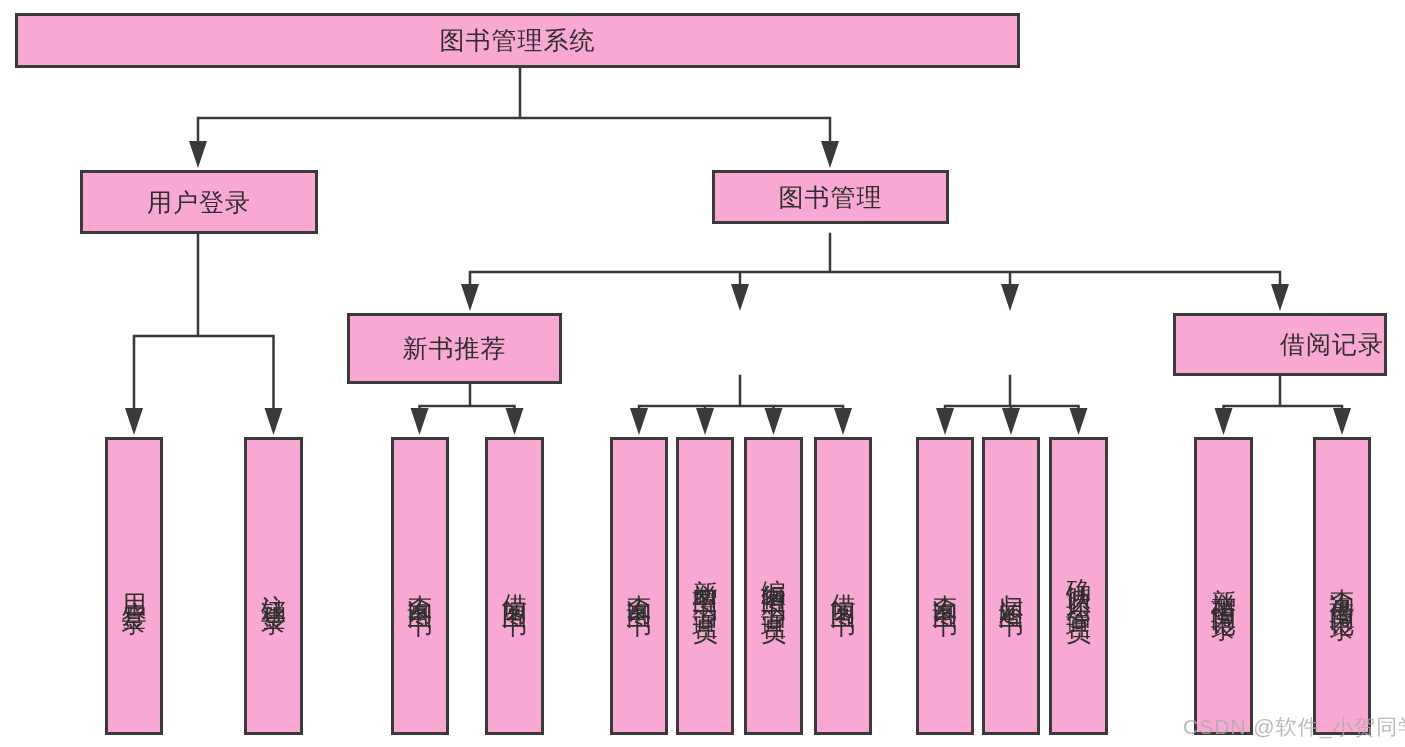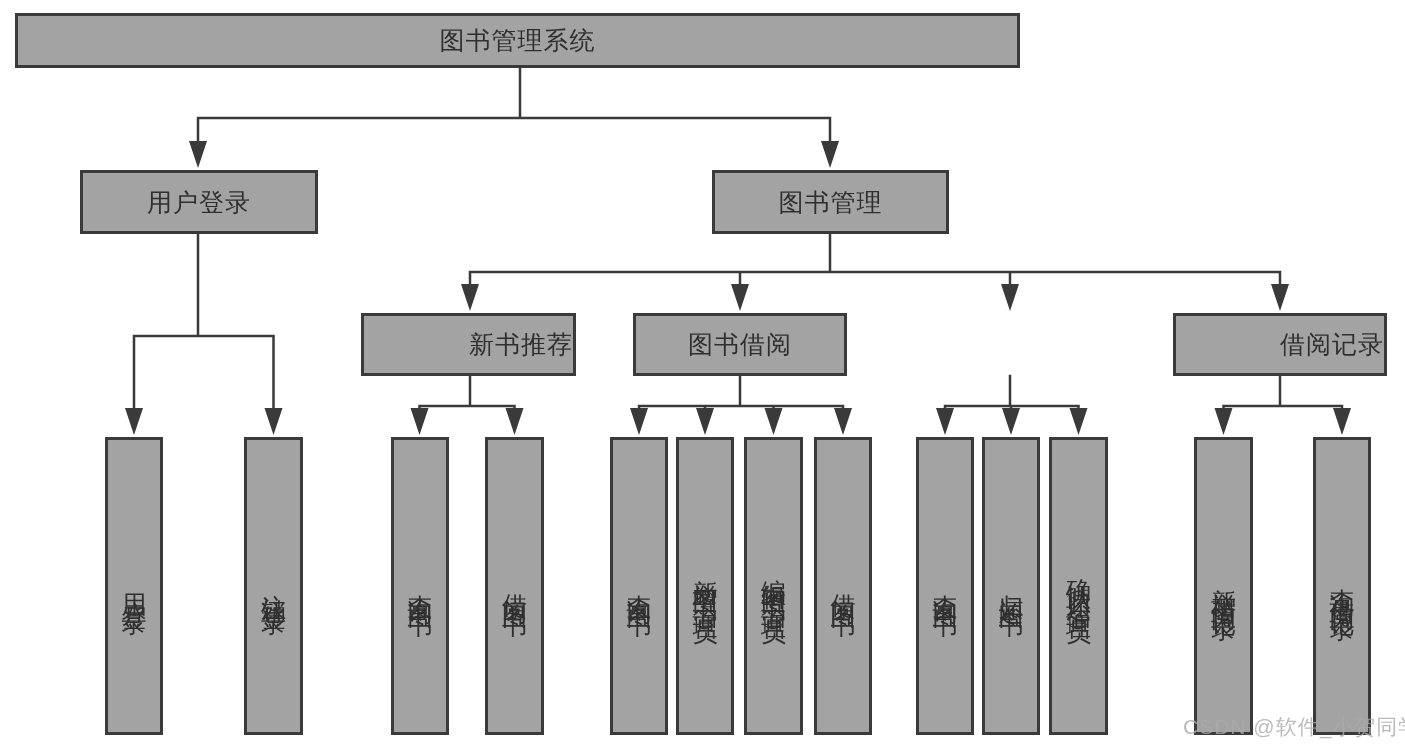--- a/index.html
+++ b/index.html
@@ -12,21 +12,21 @@
     overflow: hidden;
   }
   svg.wires { position: absolute; left: 0; top: 0; width: 1405px; height: 747px; }
   .lines { fill: none; stroke: var(--color-line, #3a3a3a); stroke-width: 2.5; stroke-linecap: square; }
   .arrows { fill: var(--color-line, #3a3a3a); stroke: none; }
 
   .hnode, .vnode {
     position: absolute;
     box-sizing: border-box;
     border: 3px solid var(--color-line, #3a3a3a);
-    background: #a3a3a3;
+    background: #f9a8d4;
     display: flex;
     align-items: center;
     justify-content: center;
     color: var(--color-text, #2f2f2f);
   }
   .hnode .lbl {
     font-size: 25px;
     letter-spacing: 1px;
     white-space: nowrap;
     line-height: 1;
@@ -104,29 +104,26 @@
     "></path>
   </svg>
 
   <div class="hnode" style="left:15px; top:13px; width:1005px; height:55px;">
     <span class="lbl">图书管理系统</span>
   </div>
 
   <div class="hnode" style="left:80px; top:170px; width:238px; height:64px;">
     <span class="lbl">用户登录</span>
   </div>
-  <div class="hnode" style="left:712px; top:170px; width:237px; height:64px;">
+  <div class="hnode" style="left:712px; top:170px; width:237px; height:54px;">
     <span class="lbl">图书管理</span>
   </div>
 
-  <div class="hnode" style="left:361px; top:313px; width:215px; height:63px;justify-content:flex-end;">
+  <div class="hnode" style="left:347px; top:313px; width:215px; height:71px;">
     <span class="lbl">新书推荐</span>
-  </div>
-  <div class="hnode" style="left:633px; top:313px; width:214px; height:63px;">
-    <span class="lbl">图书借阅</span>
   </div>
   <div class="hnode" style="left:1173px; top:313px; width:214px; height:63px;justify-content:flex-end;">
     <span class="lbl">借阅记录</span>
   </div>
 
   <div class="vnode" style="left:105px; width:58px;">
     <span class="lbl">用户登录</span>
   </div>
   <div class="vnode" style="left:244px; width:59px;">
     <span class="lbl">注销登录</span>

